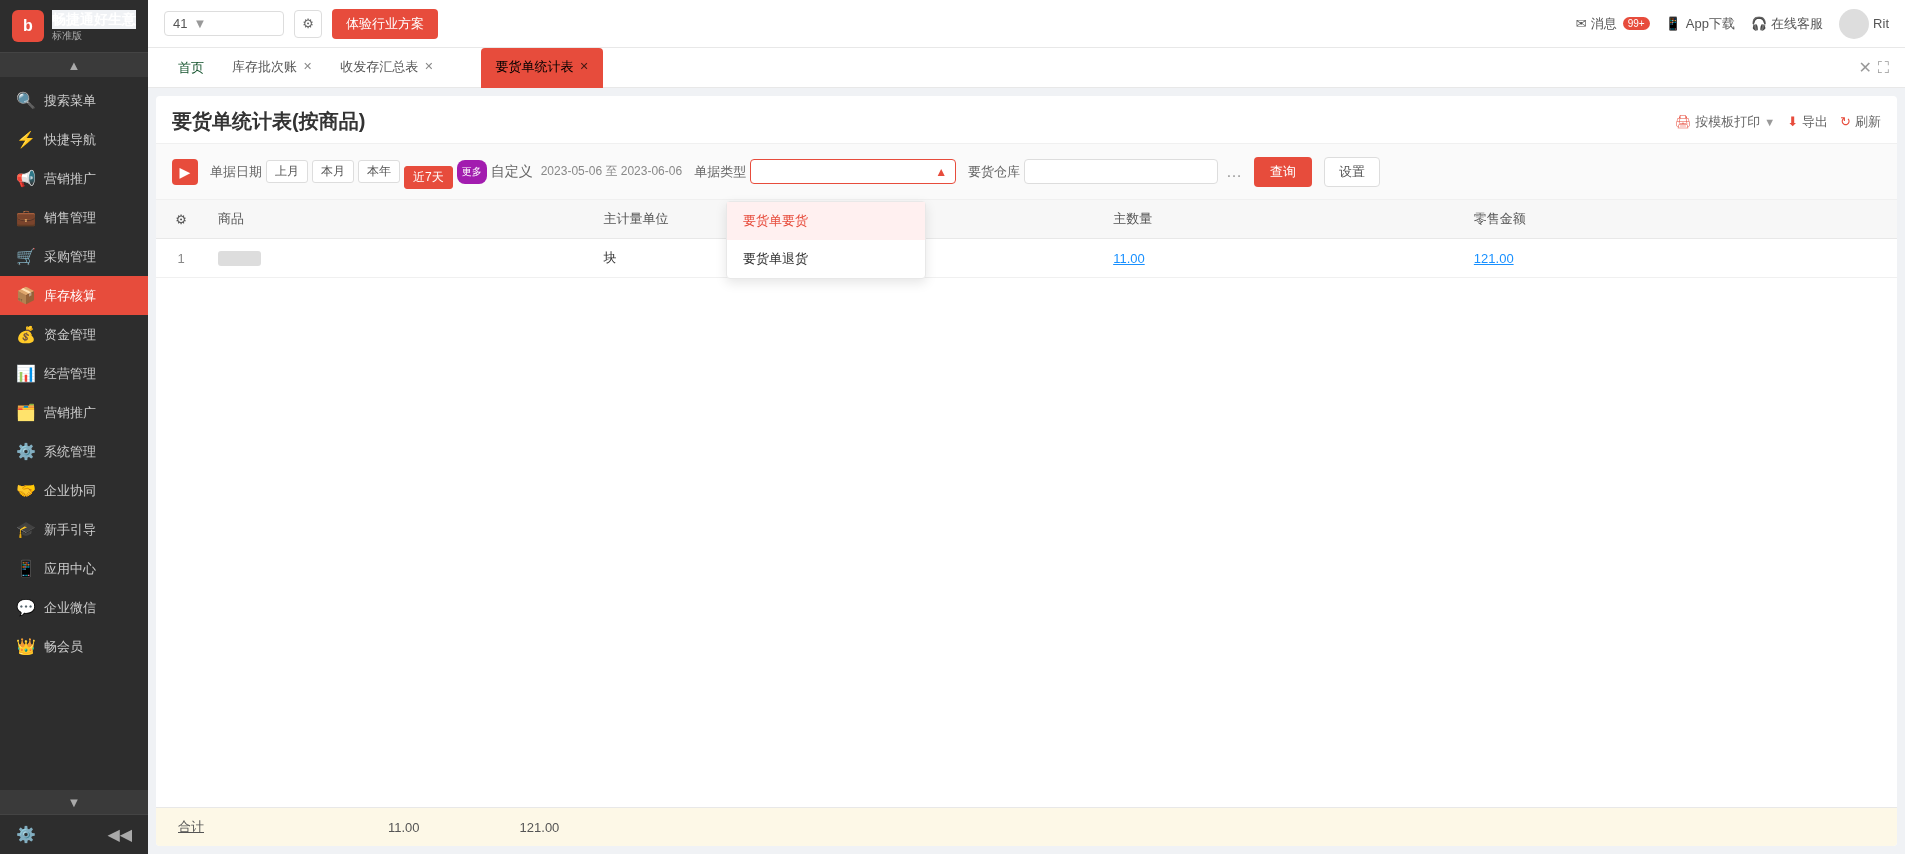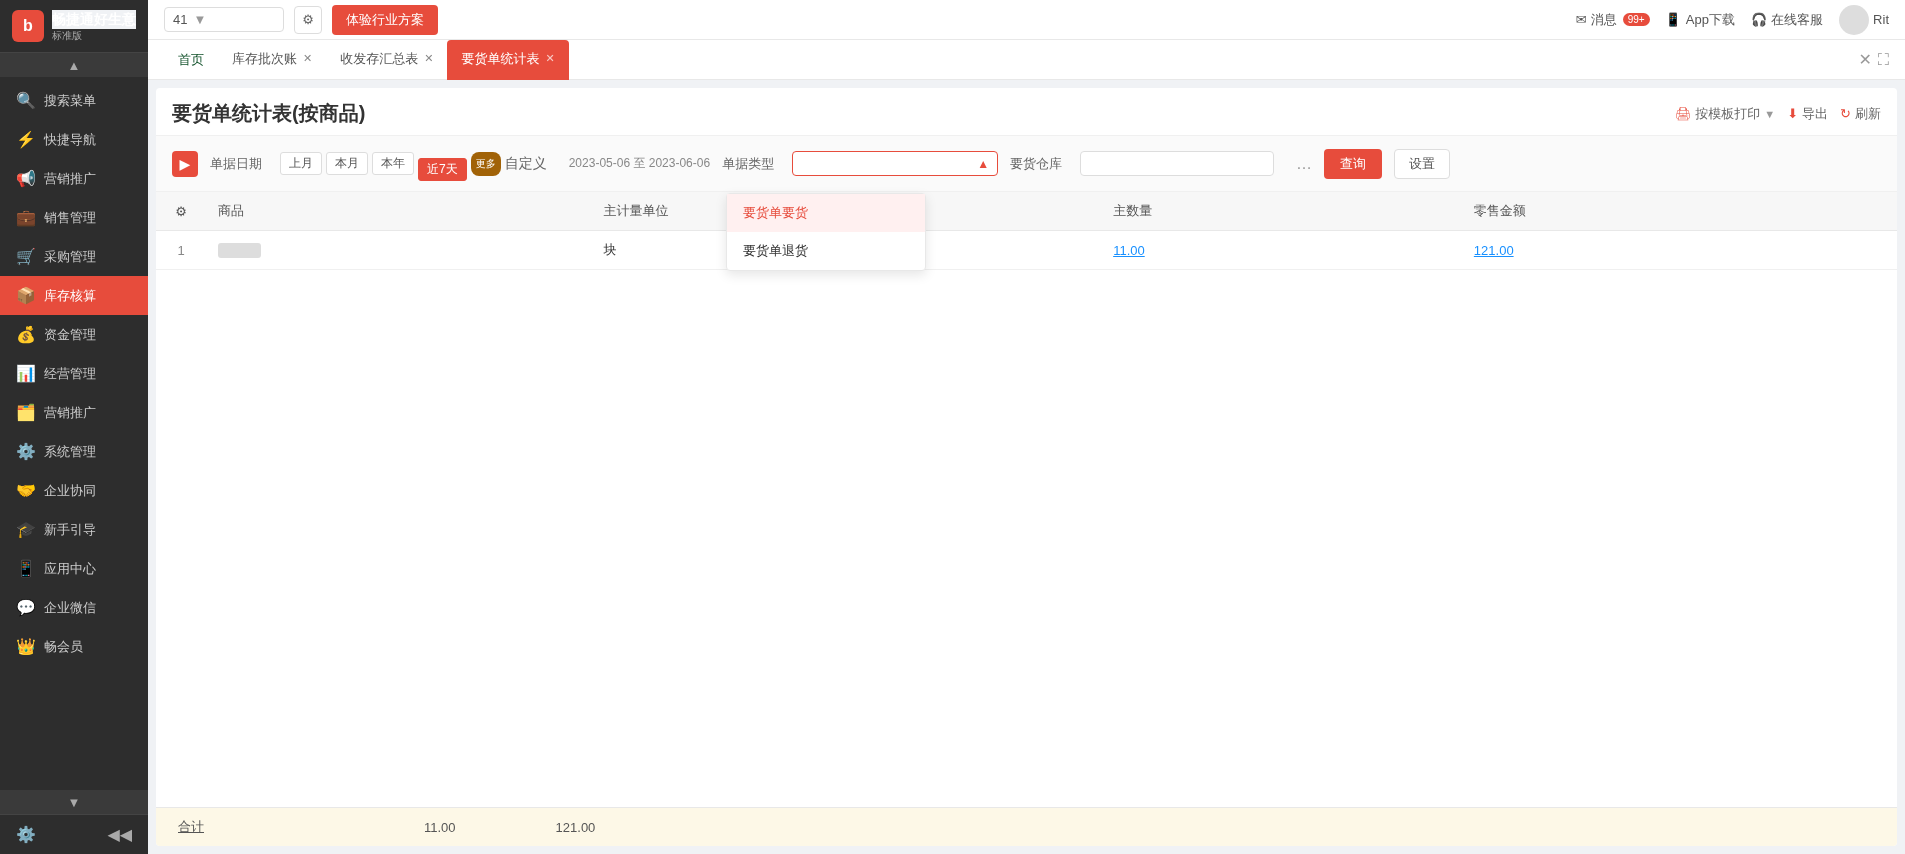--- a/index.html
+++ b/index.html
@@ -84,21 +84,21 @@
       display: flex;
       flex-direction: column;
       height: 100%;
       background: #f0f2f5;
       overflow: hidden;
     }
 
     
     .topbar {
       background: white;
-      height: 40px;
+      height: 48px;
       display: flex;
       align-items: center;
       padding: 0 16px;
       border-bottom: 1px solid #e8e8e8;
       justify-content: space-between;
       flex-shrink: 0;
     }
     .topbar-left {
       display: flex;
       align-items: center;
@@ -179,23 +179,24 @@
       align-items: center;
       padding: 0 14px;
       height: 40px;
       font-size: 13px;
       color: #555;
       cursor: pointer;
       border-bottom: 2px solid transparent;
       white-space: nowrap;
     }
     .tab.active {
-      color: #ffffff;
+      color: #000000;
       background: #e74c3c;
       border-radius: 4px 4px 0 0;
+      margin-left: 34px;
     }
     .tab .close-icon {
       margin-left: 6px;
       font-size: 11px;
       color: inherit;
       opacity: 0.7;
     }
     .tab-home {
       padding: 0 14px;
       height: 40px;
@@ -276,21 +277,21 @@
       align-items: center;
       justify-content: center;
       cursor: pointer;
       color: white;
       font-size: 14px;
       flex-shrink: 0;
     }
     .filter-group {
       display: flex;
       align-items: center;
-      gap: 18px;
+      gap: 4px;
       flex-shrink: 0;
     }
     .filter-label {
       color: #666;
       font-size: 13px;
       white-space: nowrap;
     }
     .filter-date-btns {
       display: flex;
       align-items: center;
@@ -300,21 +301,21 @@
       padding: 2px 8px;
       border: 1px solid #ddd;
       border-radius: 3px;
       font-size: 12px;
       cursor: pointer;
       color: #555;
       background: white;
     }
     .date-btn.active { background: #e74c3c; color: white; border-color: #e74c3c; margin-top: 12px; }
     .date-badge {
-      background: #a16207;
+      background: #a21caf;
       color: white;
       border-radius: 8px;
       padding: 5px 5px;
       font-size: 10px;
     }
     .date-range-text {
       font-size: 12px;
       color: #888;
       margin-left: 4px;
     }
@@ -435,21 +436,21 @@
     
     .table-footer {
       background: #fdf8e7;
       border-top: 1px solid #e8e8e8;
       padding: 10px 12px;
       display: flex;
       align-items: center;
       font-size: 13px;
       color: #555;
     }
-    .footer-label { margin-right: 120px; padding-left: 10px; text-decoration: underline; }
+    .footer-label { margin-right: 84px; padding-left: 10px; text-decoration: underline; }
     .footer-val { margin-right: 100px; }
 
     .blurred {
       background: #ddd;
       color: transparent;
       border-radius: 3px;
       display: inline-block;
     }
   </style>
 </head>

